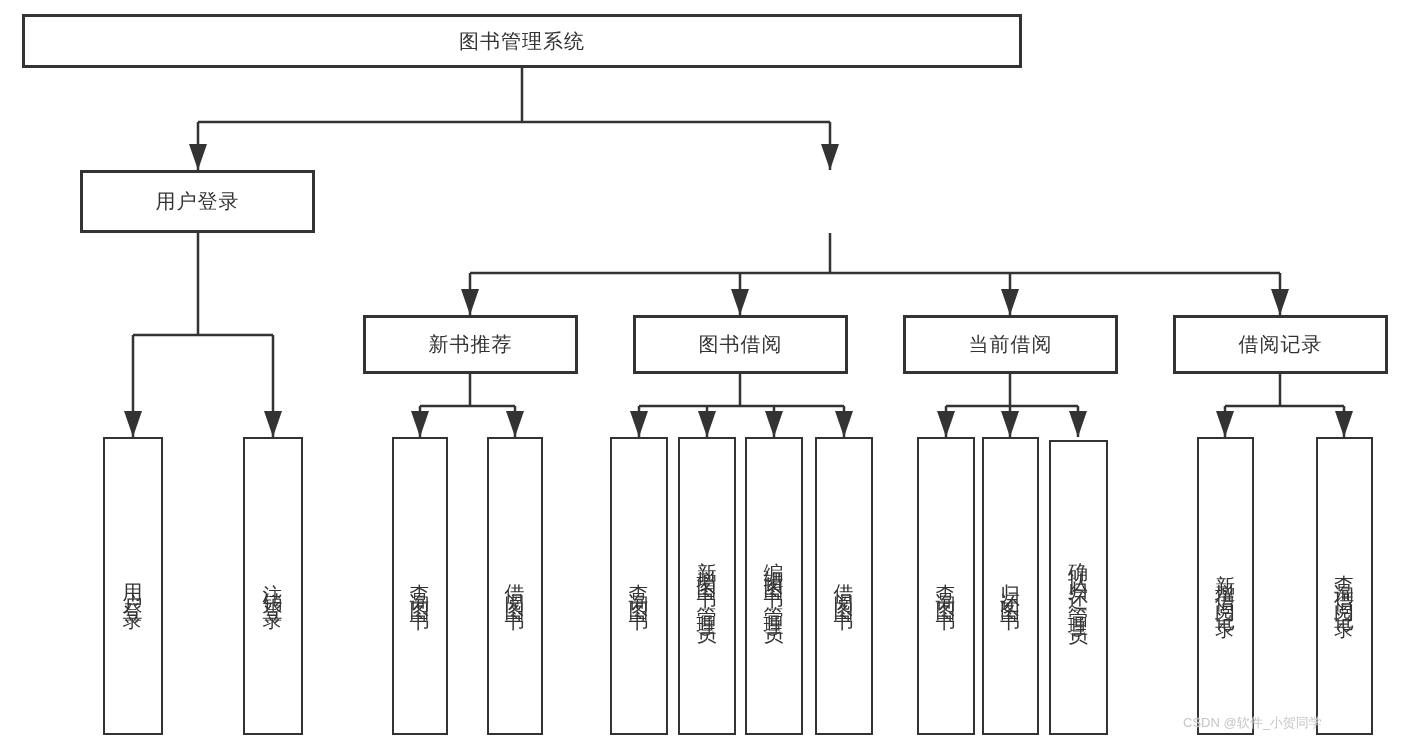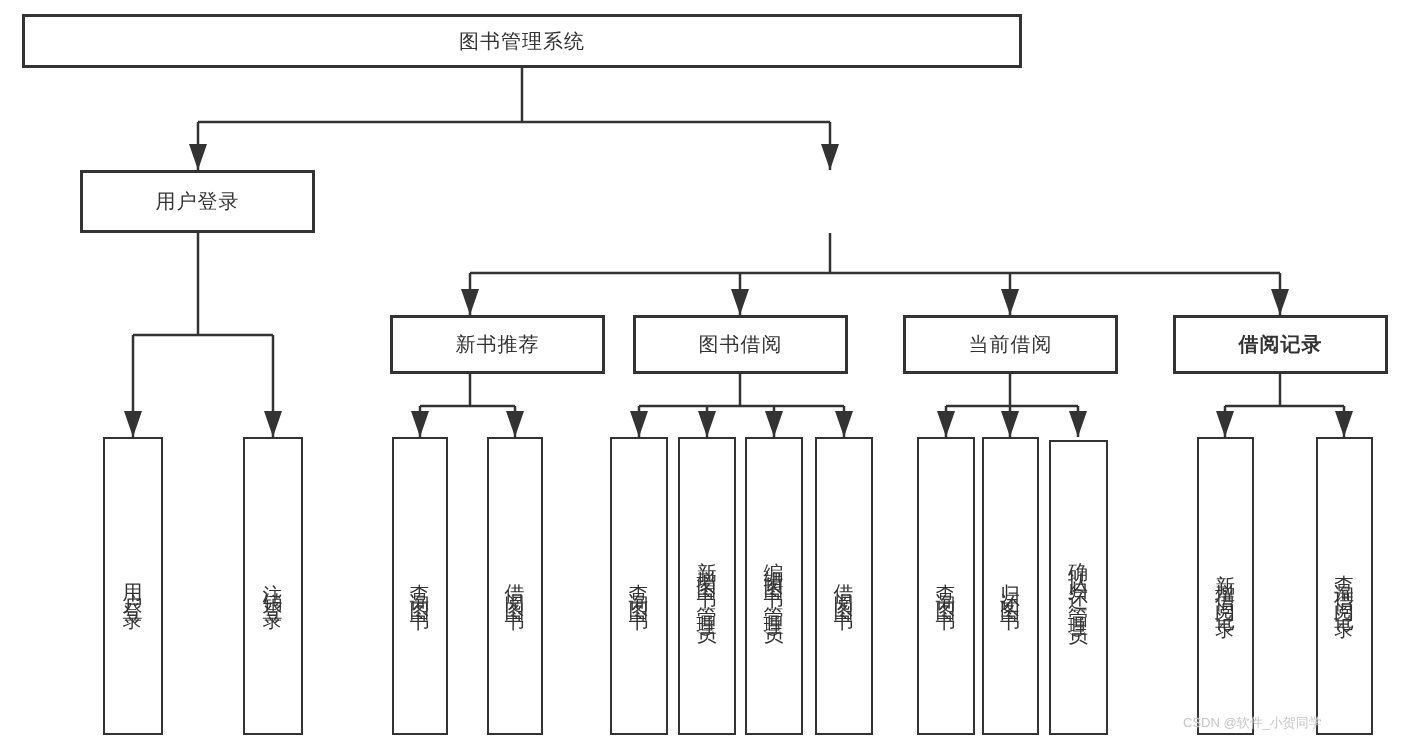--- a/index.html
+++ b/index.html
@@ -123,24 +123,24 @@
       <path d="M1280 374 V406 M1225 406 H1344 M1225 406 V437 M1344 406 V437"></path>
       <polygon points="1216,411 1234,411 1225,437"></polygon>
       <polygon points="1335,411 1353,411 1344,437"></polygon>
     </g>
   </svg>
 
   <div class="box" style="left:22px; top:14px; width:1000px; height:54px;">图书管理系统</div>
 
   <div class="box" style="left:80px; top:170px; width:235px; height:63px;">用户登录</div>
 
-  <div class="box" style="left:363px; top:315px; width:215px; height:59px;margin-left:27px;">新书推荐</div>
+  <div class="box" style="left:363px; top:315px; width:215px; height:59px;">新书推荐</div>
   <div class="box" style="left:633px; top:315px; width:215px; height:59px;">图书借阅</div>
   <div class="box" style="left:903px; top:315px; width:215px; height:59px;">当前借阅</div>
-  <div class="box" style="left:1173px; top:315px; width:215px; height:59px;font-weight:bold;">借阅记录</div>
+  <div class="box" style="left:1173px; top:315px; width:215px; height:59px;">借阅记录</div>
 
   <div class="box leaf" style="left:103px; top:437px; width:60px; height:298px;">
     <span class="vtext">用户登录</span>
   </div>
   <div class="box leaf" style="left:243px; top:437px; width:60px; height:298px;">
     <span class="vtext">注销登录</span>
   </div>
 
   <div class="box leaf" style="left:392px; top:437px; width:56px; height:298px;">
     <span class="vtext">查询图书</span>

